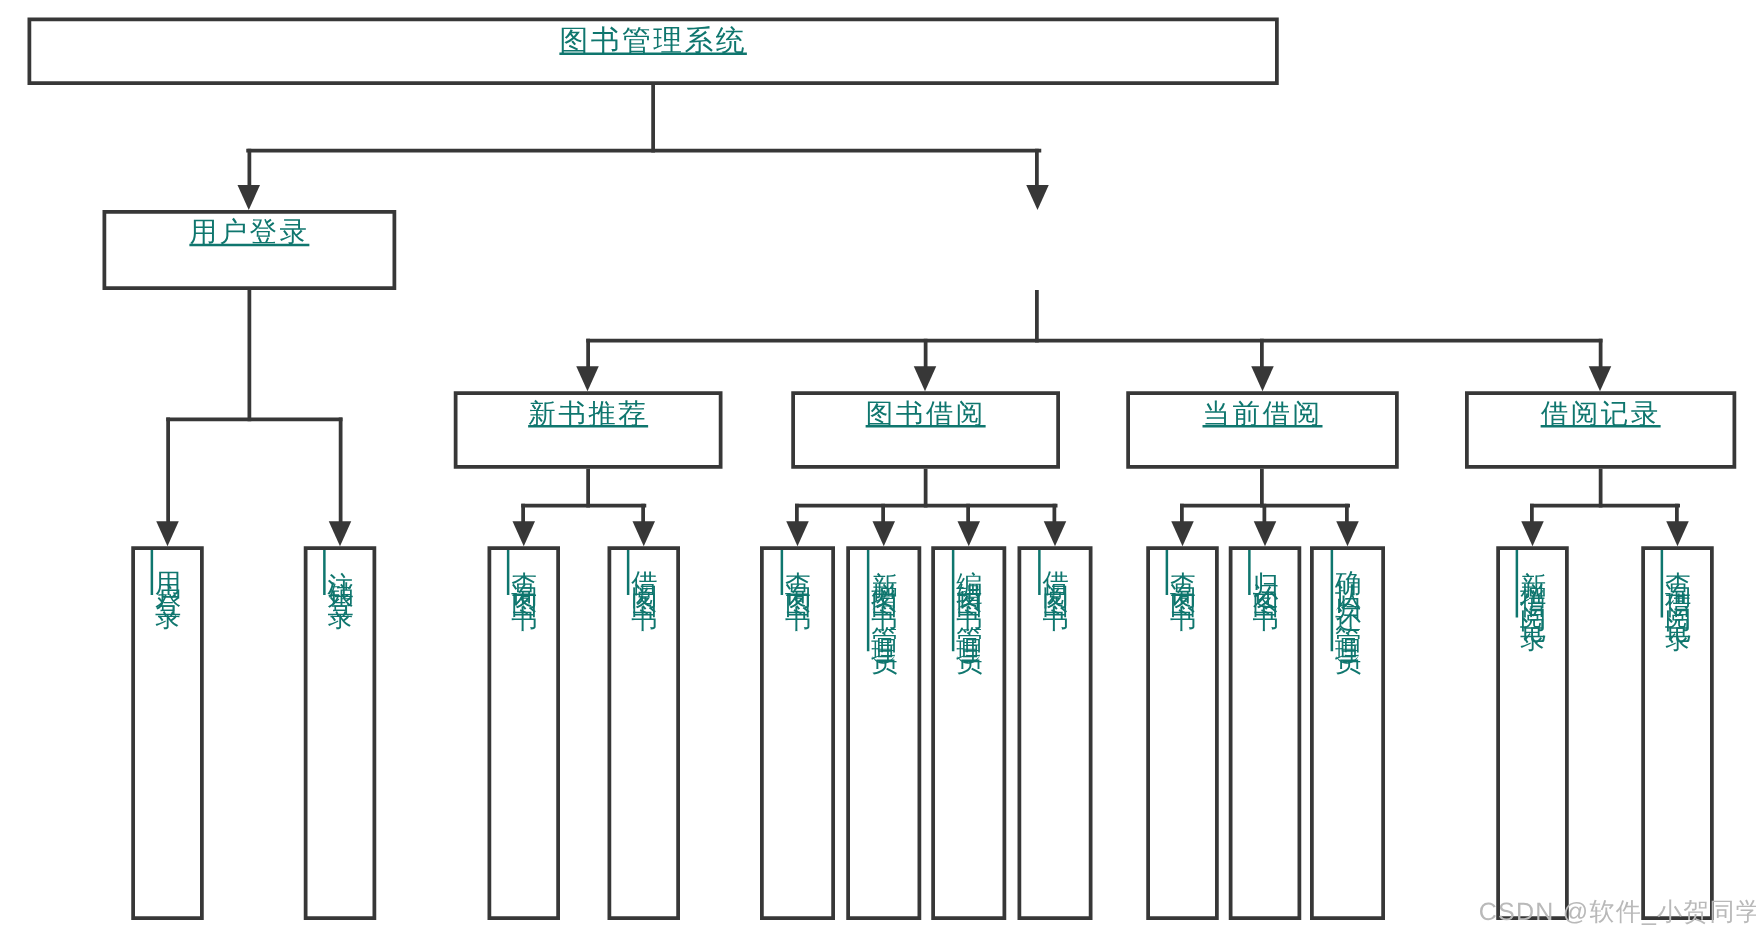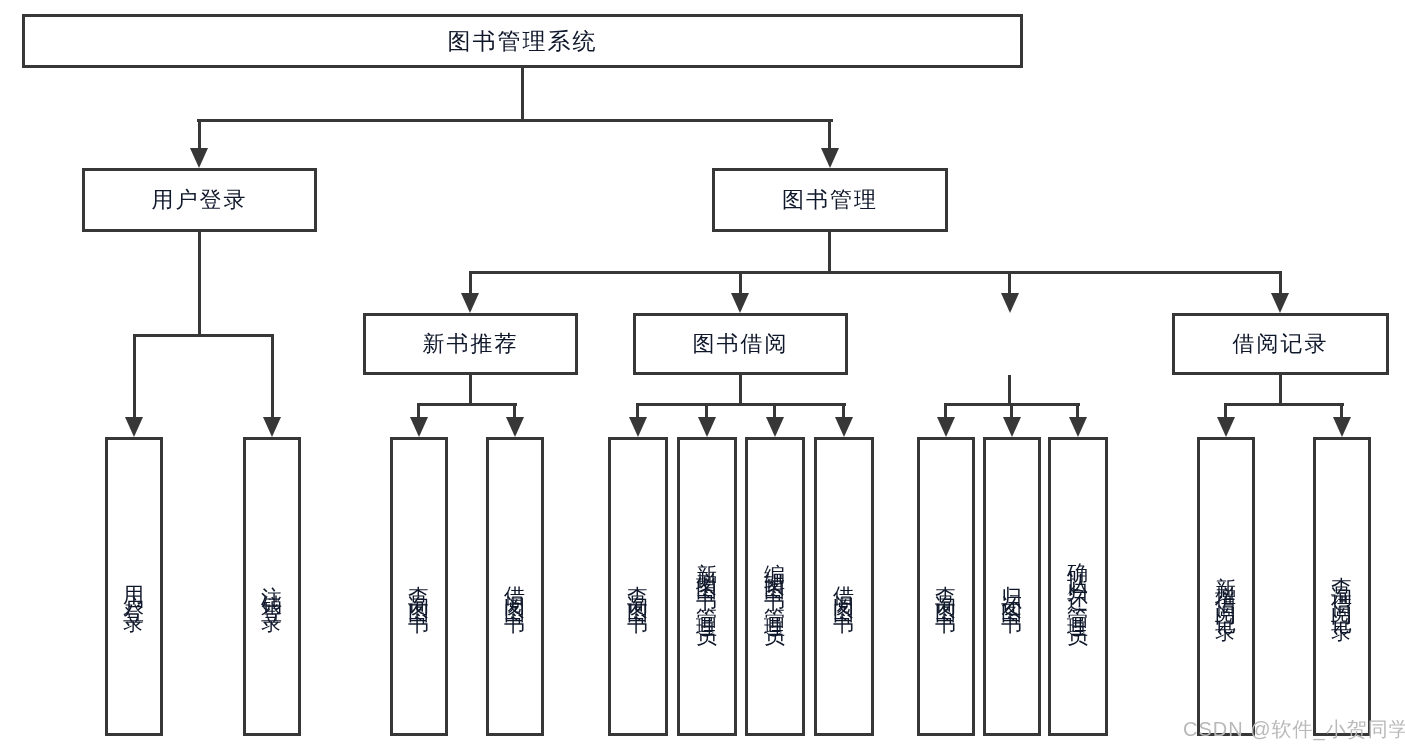--- a/index.html
+++ b/index.html
@@ -2,21 +2,21 @@
 <html><head>
 <meta charset="utf-8">
 <style>
   html,body{margin:0;padding:0;background:#ffffff;}
   #canvas{
     position:relative;width:1405px;height:747px;background:#ffffff;overflow:hidden;
     font-family:"Liberation Sans","DejaVu Sans",sans-serif;
   }
   .box{
     position:absolute;background:#ffffff;border:3px solid #373737;box-sizing:border-box;
-    display:flex;align-items:center;justify-content:center;color:#0f172a;
+    display:flex;justify-content:center;color:#0f766e;text-decoration:underline;
   }
   .hlabel{font-size:22px;letter-spacing:2px;white-space:nowrap;}
   .rootlabel{font-size:23px;letter-spacing:2px;white-space:nowrap;}
   .leaf-label{
     writing-mode:vertical-rl;text-orientation:mixed;
     font-size:21px;letter-spacing:9px;line-height:1;
   }
   .vline{position:absolute;width:3px;background:#373737;}
   .hline{position:absolute;height:3px;background:#373737;}
   .arrow{
@@ -34,29 +34,29 @@
 
 <div id="canvas">
 
   <div class="box" style="left:22px;top:14px;width:1001px;height:54px;">
     <span class="rootlabel">图书管理系统</span>
   </div>
 
   <div class="box" style="left:82px;top:168px;width:235px;height:64px;">
     <span class="hlabel">用户登录</span>
   </div>
-  <div class="box" style="left:712px;top:168px;width:236px;height:64px;">
-    <span class="hlabel">图书管理</span>
-  </div>
 
   <div class="box" style="left:633px;top:313px;width:215px;height:62px;">
     <span class="hlabel">图书借阅</span>
   </div>
   <div class="box" style="left:363px;top:313px;width:215px;height:62px;">
     <span class="hlabel">新书推荐</span>
+  </div>
+  <div class="box" style="left:901px;top:313px;width:218px;height:62px;">
+    <span class="hlabel">当前借阅</span>
   </div>
   <div class="box" style="left:1172px;top:313px;width:217px;height:62px;">
     <span class="hlabel">借阅记录</span>
   </div>
 
   <div class="box" style="left:105px;top:437px;width:58px;height:299px;">
     <span class="leaf-label">用户登录</span>
   </div>
   <div class="box" style="left:243px;top:437px;width:58px;height:299px;">
     <span class="leaf-label">注销登录</span>

